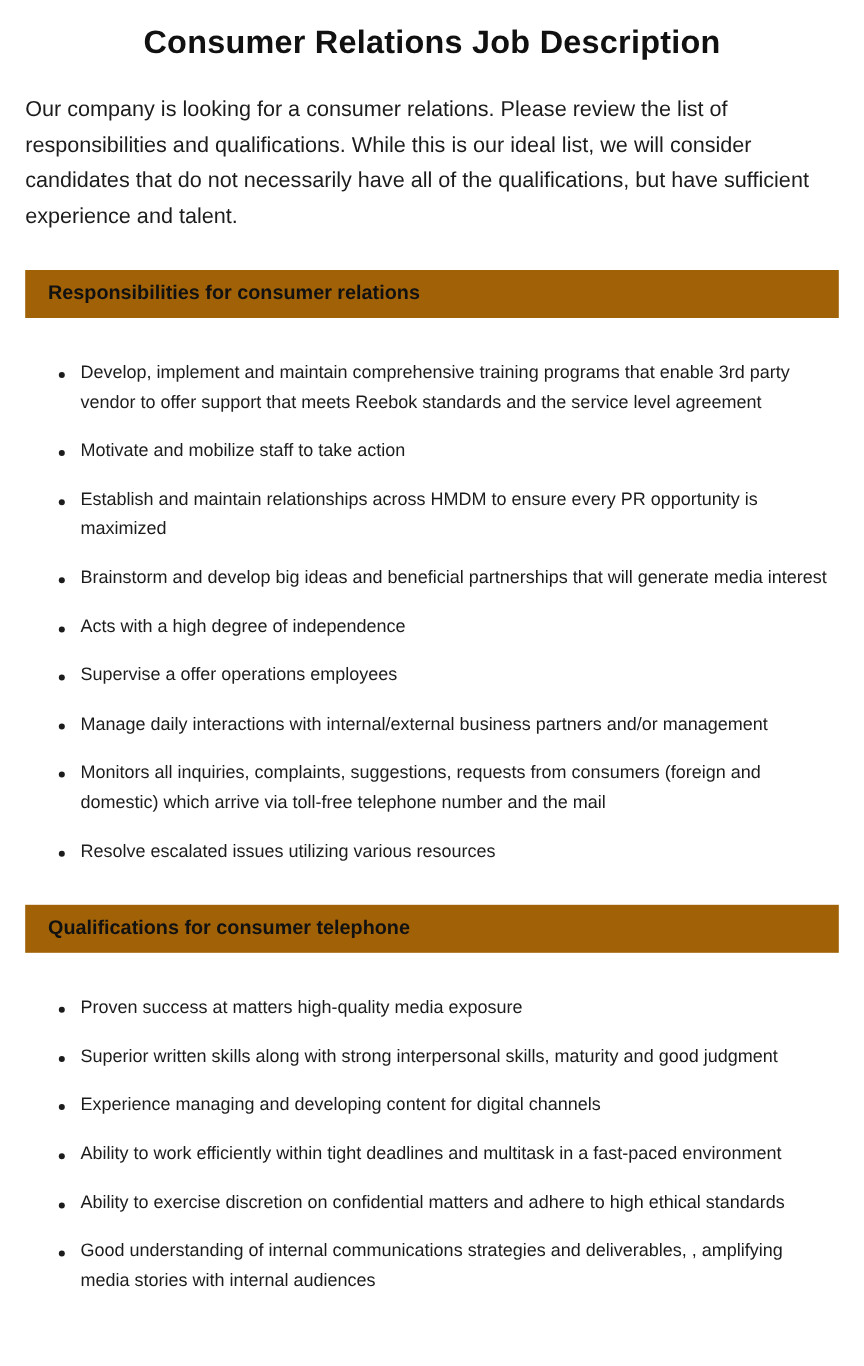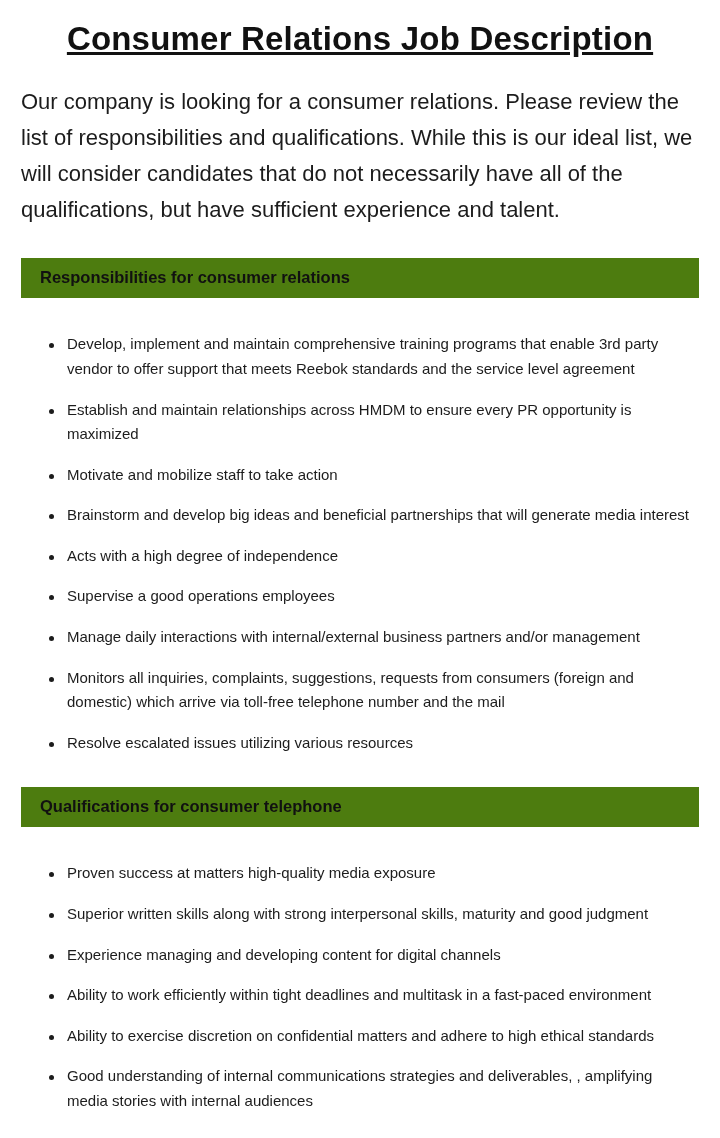--- a/index.html
+++ b/index.html
@@ -13,35 +13,34 @@
     color: #1c1c1c;
     -webkit-font-smoothing: antialiased;
   }
   .page {
     width: 720px;
     min-height: 1138px;
     box-sizing: border-box;
     padding: 4px 21px 20px 21px;
   }
   .doc-title {
-    font-size: 33px;
+    font-size: 27px;
     font-weight: bold;
     text-align: center;
     margin: 16px 0 26px 0;
     letter-spacing: 0.2px;
     color: #111111;
-    text-decoration: underline;
   }
   .intro {
-    font-size: 22px;
+    font-size: 18px;
     line-height: 1.64;
     margin: 0 0 30px 0;
   }
   .section-heading {
-    background: #4d7c0f;
+    background: #a16207;
     font-size: 16.5px;
     font-weight: bold;
     color: #111111;
     padding: 10px 18px 11px 19px;
     margin: 0 0 0 0;
     box-sizing: border-box;
   }
   .bullet-list {
     margin: 34px 0 32px 0;
     padding: 0 0 0 46px;
@@ -74,25 +73,25 @@
 <div class="page">
 
   <h1 class="doc-title">Consumer Relations Job Description</h1>
 
   <p class="intro">Our company is looking for a consumer relations. Please review the list of responsibilities and qualifications. While this is our ideal list, we will consider candidates that do not necessarily have all of the qualifications, but have sufficient experience and talent.</p>
 
   <div class="section">
     <div class="section-heading">Responsibilities for consumer relations</div>
     <ul class="bullet-list">
       <li>Develop, implement and maintain comprehensive training programs that enable 3rd party vendor to offer support that meets Reebok standards and the service level agreement</li>
+      <li>Motivate and mobilize staff to take action</li>
       <li>Establish and maintain relationships across HMDM to ensure every PR opportunity is maximized</li>
-      <li>Motivate and mobilize staff to take action</li>
       <li>Brainstorm and develop big ideas and beneficial partnerships that will generate media interest</li>
       <li>Acts with a high degree of independence</li>
-      <li>Supervise a good operations employees</li>
+      <li>Supervise a offer operations employees</li>
       <li>Manage daily interactions with internal/external business partners and/or management</li>
       <li>Monitors all inquiries, complaints, suggestions, requests from consumers (foreign and domestic) which arrive via toll-free telephone number and the mail</li>
       <li>Resolve escalated issues utilizing various resources</li>
     </ul>
   </div>
 
   <div class="section">
     <div class="section-heading">Qualifications for consumer telephone</div>
     <ul class="bullet-list">
       <li>Proven success at matters high-quality media exposure</li>

